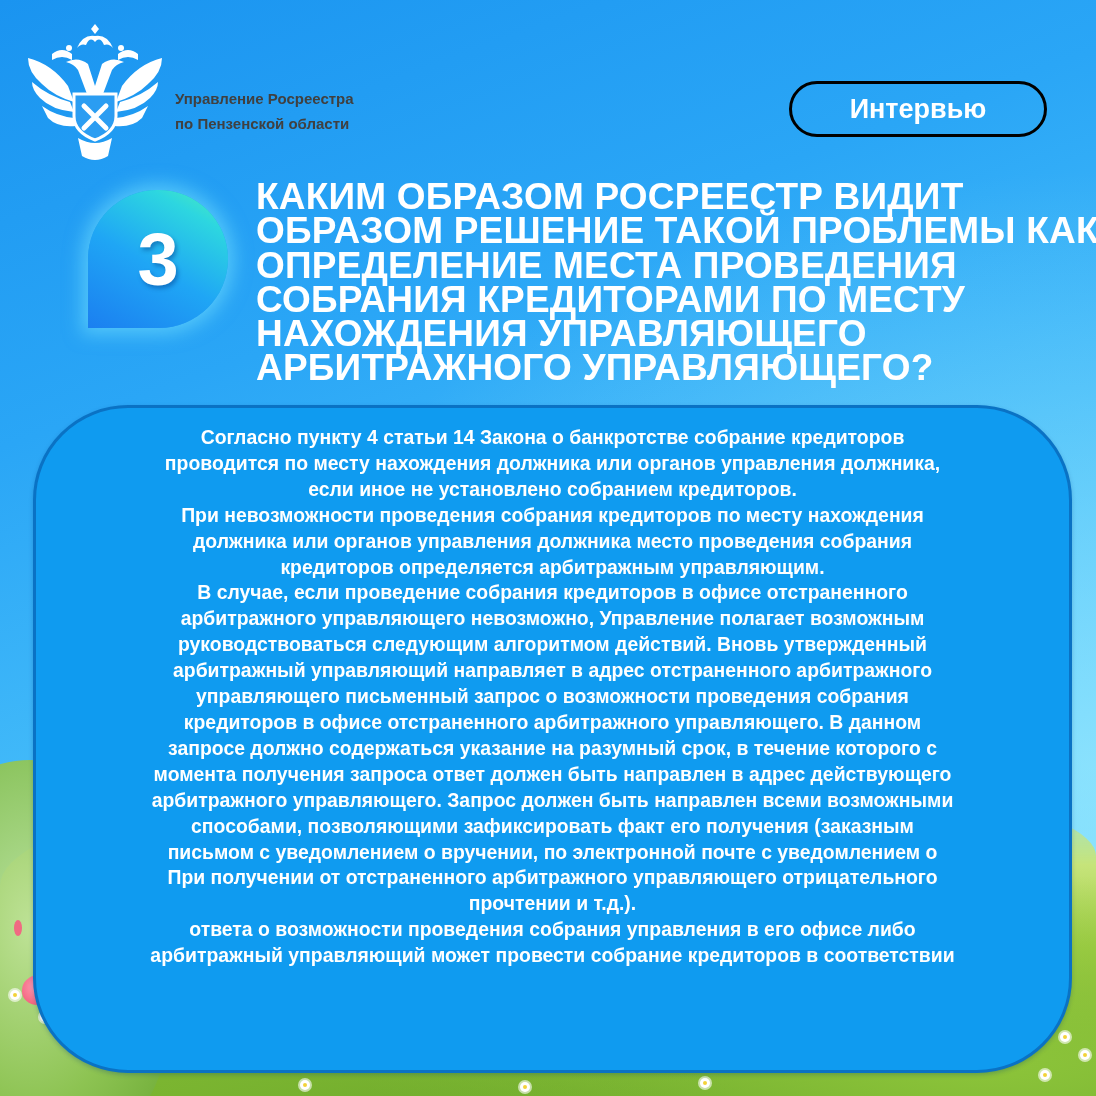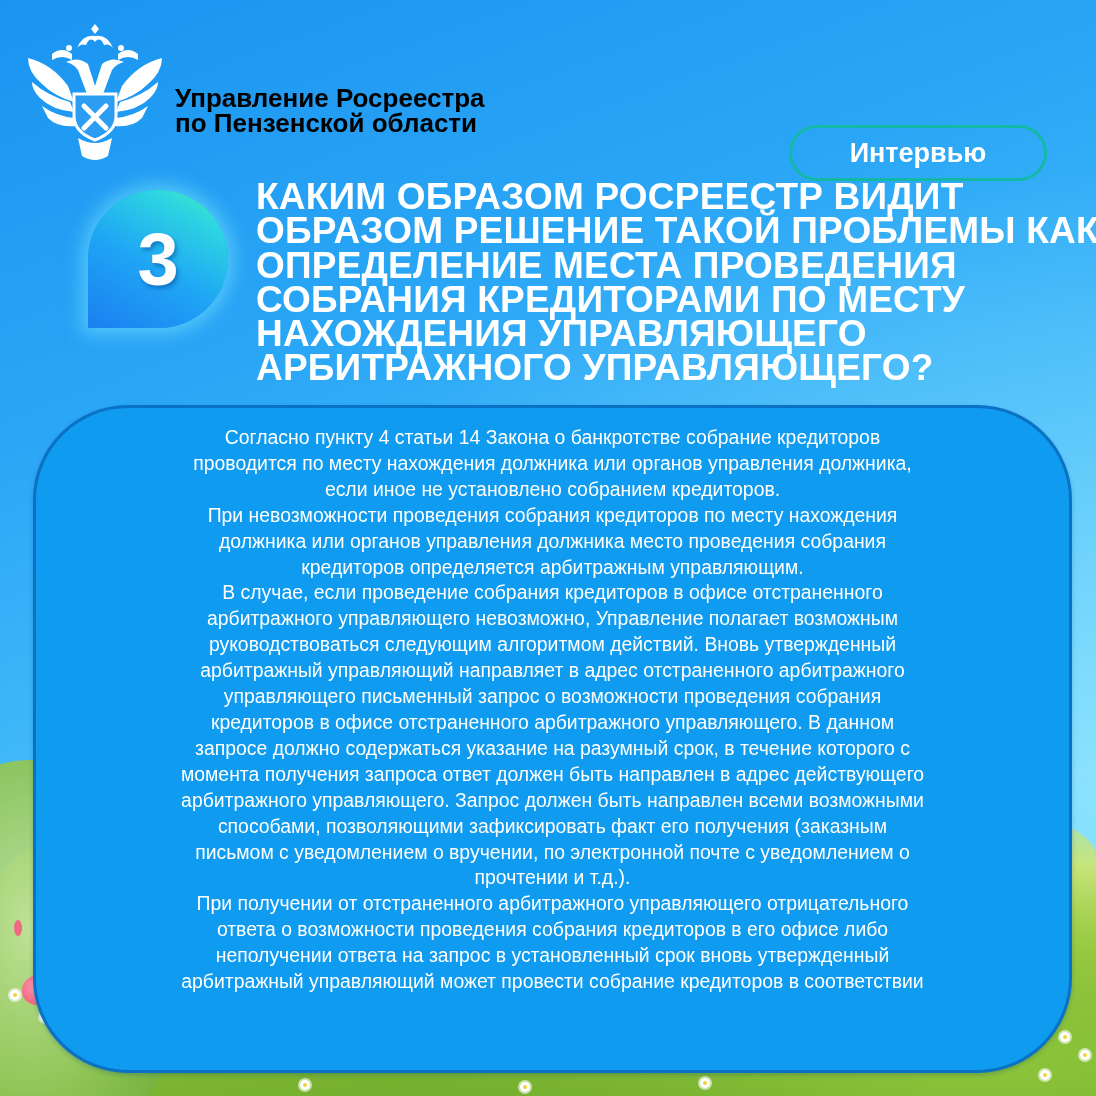--- a/index.html
+++ b/index.html
@@ -45,27 +45,27 @@
       position: absolute; width: 8px; height: 16px; border-radius: 50%;
       background: #f06a82;
     }
 
     
     .logo {
       position: absolute; left: 22px; top: 22px; width: 146px; height: 140px;
     }
     .org-name {
       position: absolute; left: 175px; top: 86px;
-      color: #000000; font-weight: bold; font-size: 26px; line-height: 25px;
+      color: #404040; font-weight: bold; font-size: 15px; line-height: 25px;
     }
     .tag-pill {
       position: absolute; left: 789px; top: 81px; width: 258px; height: 56px;
-      border: 3px solid #14b8a6; border-radius: 28px;
+      border: 3px solid #000000; border-radius: 28px;
       display: flex; align-items: center; justify-content: center;
-      color: #ffffff; font-weight: bold; font-size: 27px; margin-top: 44px;
+      color: #ffffff; font-weight: bold; font-size: 27px;
     }
 
     
     .badge {
       position: absolute; left: 88px; top: 190px; width: 140px; height: 138px;
       border-radius: 70px 70px 70px 0;
       background: linear-gradient(30deg, #1b7ff0 0%, #1fa6f5 45%, #2dd6e0 80%, #4ff0b6 100%);
       box-shadow: 0 0 18px 6px rgba(120,230,255,0.55);
       display: flex; align-items: center; justify-content: center;
     }
@@ -83,21 +83,21 @@
     
     .answer-box {
       position: absolute; left: 33px; top: 405px; width: 1039px; height: 668px;
       background: #0f9bf0;
       border: 3px solid #0a72c4;
       border-radius: 95px 95px 95px 95px;
       box-shadow: 0 2px 4px rgba(0,60,120,0.25);
     }
     .answer-text {
       position: absolute; left: 40px; top: 425px; width: 1025px;
-      color: #ffffff; font-weight: normal; font-size: 19.4px; line-height: 25.9px;
+      color: #ffffff; font-weight: bold; font-size: 19.4px; line-height: 25.9px;
       text-align: center;
     }
     .answer-text span { display: block; white-space: nowrap; }
   </style>
 </head>
 <body>
 
 <div class="sky-glow"></div>
 
 <div class="meadow"></div>
@@ -176,18 +176,17 @@
   <span>арбитражного управляющего невозможно, Управление полагает возможным</span>
   <span>руководствоваться следующим алгоритмом действий. Вновь утвержденный</span>
   <span>арбитражный управляющий  направляет в адрес отстраненного арбитражного</span>
   <span>управляющего письменный запрос о возможности  проведения собрания</span>
   <span>кредиторов в офисе отстраненного арбитражного управляющего. В данном</span>
   <span>запросе должно содержаться указание на разумный срок, в течение которого с</span>
   <span>момента получения запроса ответ должен быть направлен в адрес действующего</span>
   <span>арбитражного управляющего. Запрос должен быть направлен всеми возможными</span>
   <span>способами, позволяющими зафиксировать факт его получения (заказным</span>
   <span>письмом с уведомлением о вручении,  по электронной почте с уведомлением о</span>
+  <span>При получении от отстраненного арбитражного управляющего отрицательного</span>
   <span>прочтении и т.д.).</span>
-  <span>При получении от отстраненного арбитражного управляющего отрицательного</span>
-  <span>ответа о возможности проведения собрания кредиторов в его офисе либо</span>
-  <span>неполучении ответа на запрос в установленный срок вновь утвержденный</span>
+  <span>ответа о возможности проведения собрания управления в его офисе либо</span>
   <span>арбитражный управляющий может провести собрание кредиторов в соответствии</span>
 </div>
 
 </body></html>

